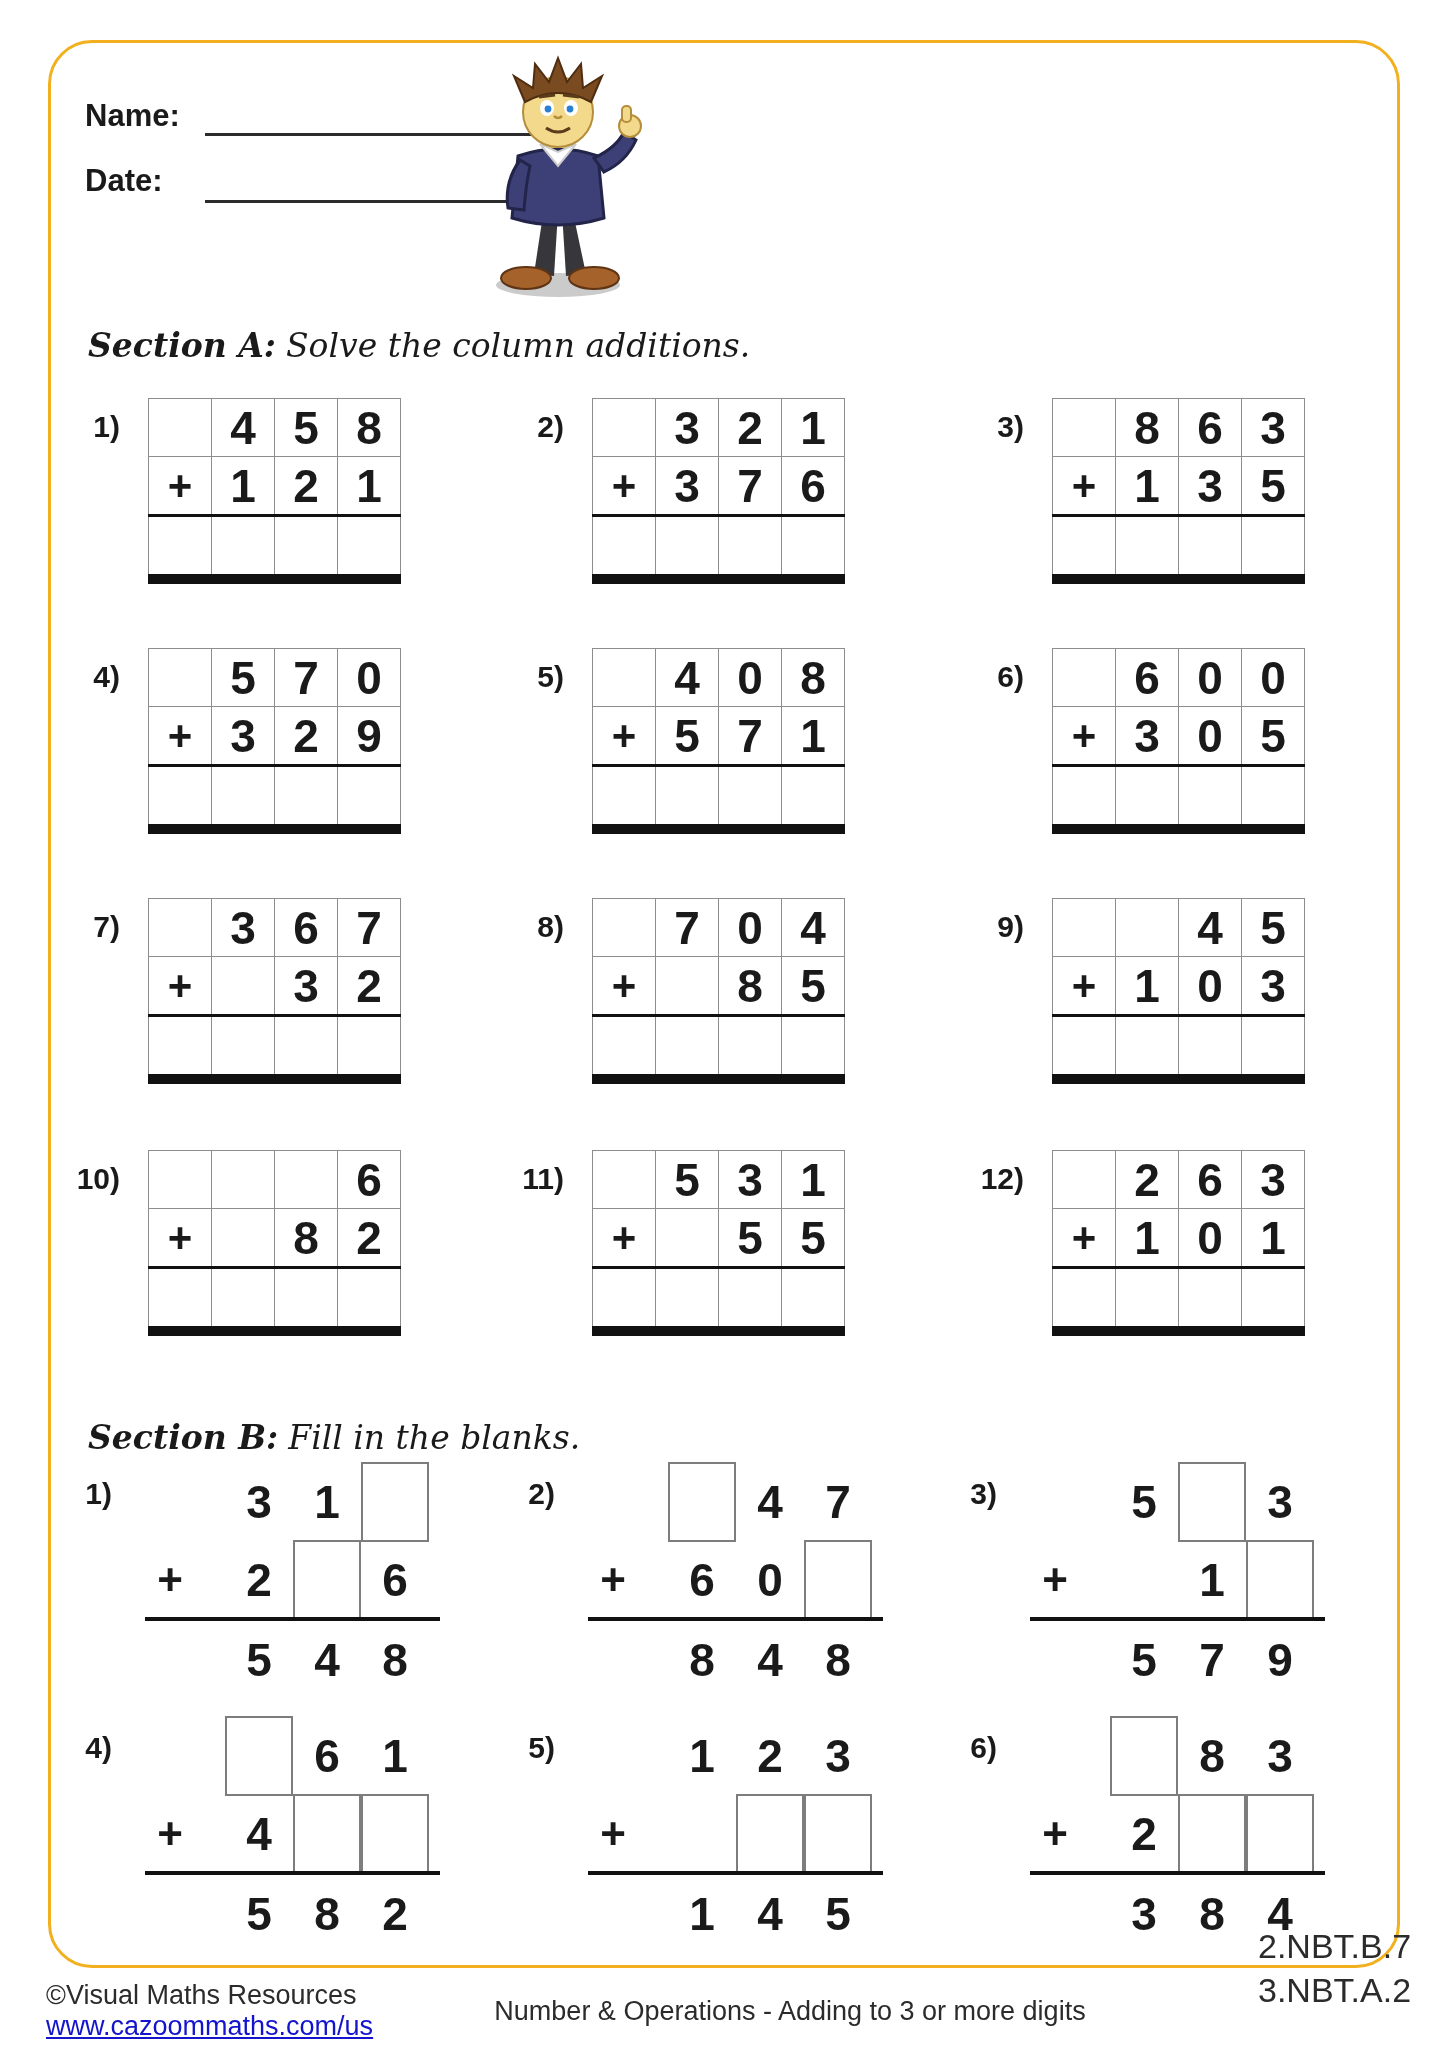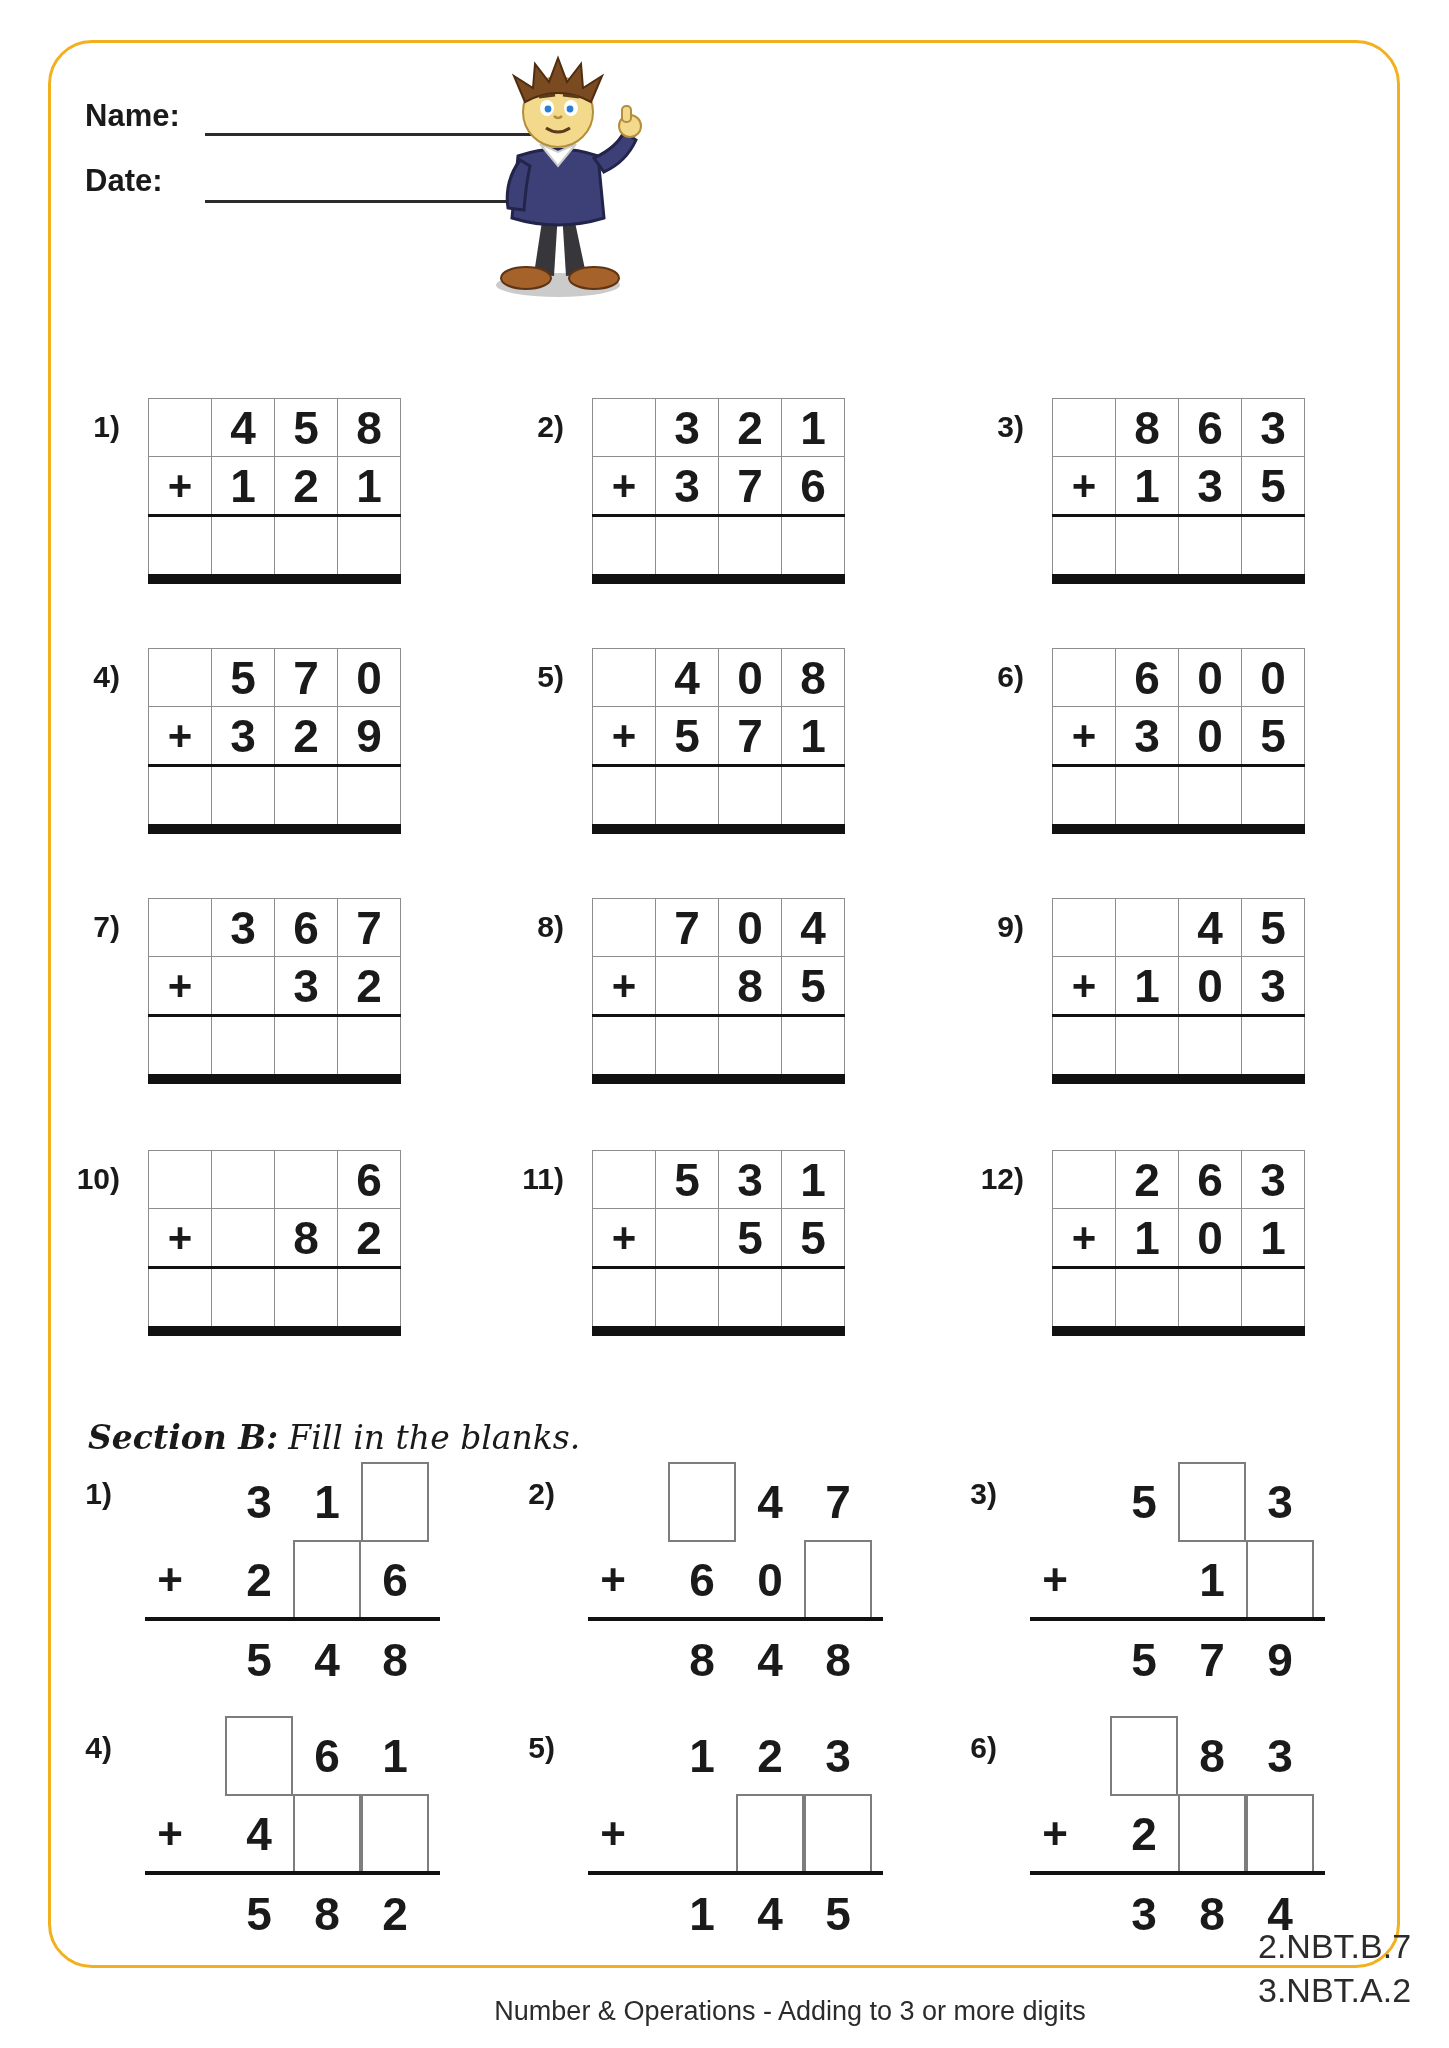--- a/index.html
+++ b/index.html
@@ -70,20 +70,23 @@
     <ellipse cx="163" cy="68" rx="7" ry="8" fill="#ffffff"></ellipse>
     <circle cx="140" cy="69" r="3.4" fill="#2a7fd4"></circle>
     <circle cx="162" cy="69" r="3.4" fill="#2a7fd4"></circle>
     <path d="M131,57 L147,55" stroke="#5a3b1a" stroke-width="3" fill="none"></path>
     <path d="M155,55 L171,57" stroke="#5a3b1a" stroke-width="3" fill="none"></path>
     <path d="M146,76 Q150,80 154,76" stroke="#b58e3c" stroke-width="2.5" fill="none"></path>
     <path d="M138,88 Q150,96 162,88" stroke="#5a3b1a" stroke-width="3" fill="none"></path>
   </svg>
 
 
+  <div class="sec-head" style="left:88px;top:326px;">
+    <b>Section A:</b><span>Solve the column additions.</span>
+  </div>
 
   <div>
       <div class="sa-label" style="left: -20px; top: 410px;">1)</div>
       <table class="sa-table" style="left: 148px; top: 398px;">
         <tbody>
           <tr>
             <td></td>
             <td>4</td>
             <td>5</td>
             <td>8</td>
@@ -427,18 +430,22 @@
       <div class="sb-cell" style="left: 1246px; top: 1723px;">3</div>
       <div class="sb-cell" style="left: 1110px; top: 1801px;">2</div>
       <div class="sb-box" style="left: 1178px; top: 1794px;"></div>
       <div class="sb-box" style="left: 1246px; top: 1794px;"></div>
       <div class="sb-line" style="left: 1030px; top: 1871px; width: 295px;"></div>
       <div class="sb-cell" style="left: 1110px; top: 1881px;">3</div>
       <div class="sb-cell" style="left: 1178px; top: 1881px;">8</div>
       <div class="sb-cell" style="left: 1246px; top: 1881px;">4</div>
     </div>
 
+  <div class="footer-left">
+    <div>©Visual Maths Resources</div>
+    <a class="footer-link" href="#">www.cazoommaths.com/us</a>
+  </div>
   <div class="footer-center">Number &amp; Operations - Adding to 3 or more digits</div>
   <div class="footer-right">
     <div>2.NBT.B.7</div>
     <div>3.NBT.A.2</div>
   </div>
 </div>
 
 </body></html>

